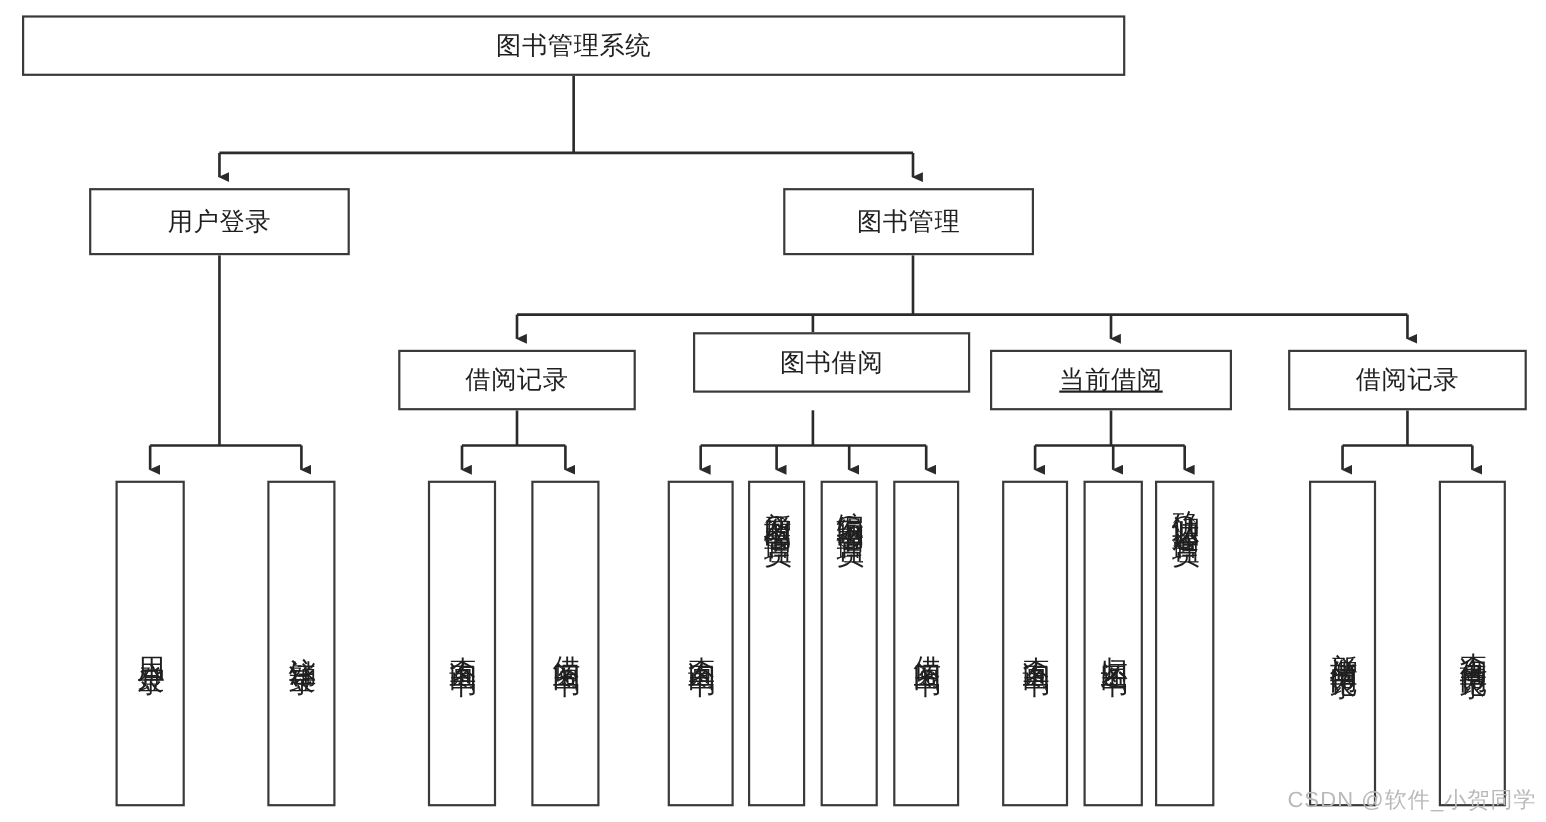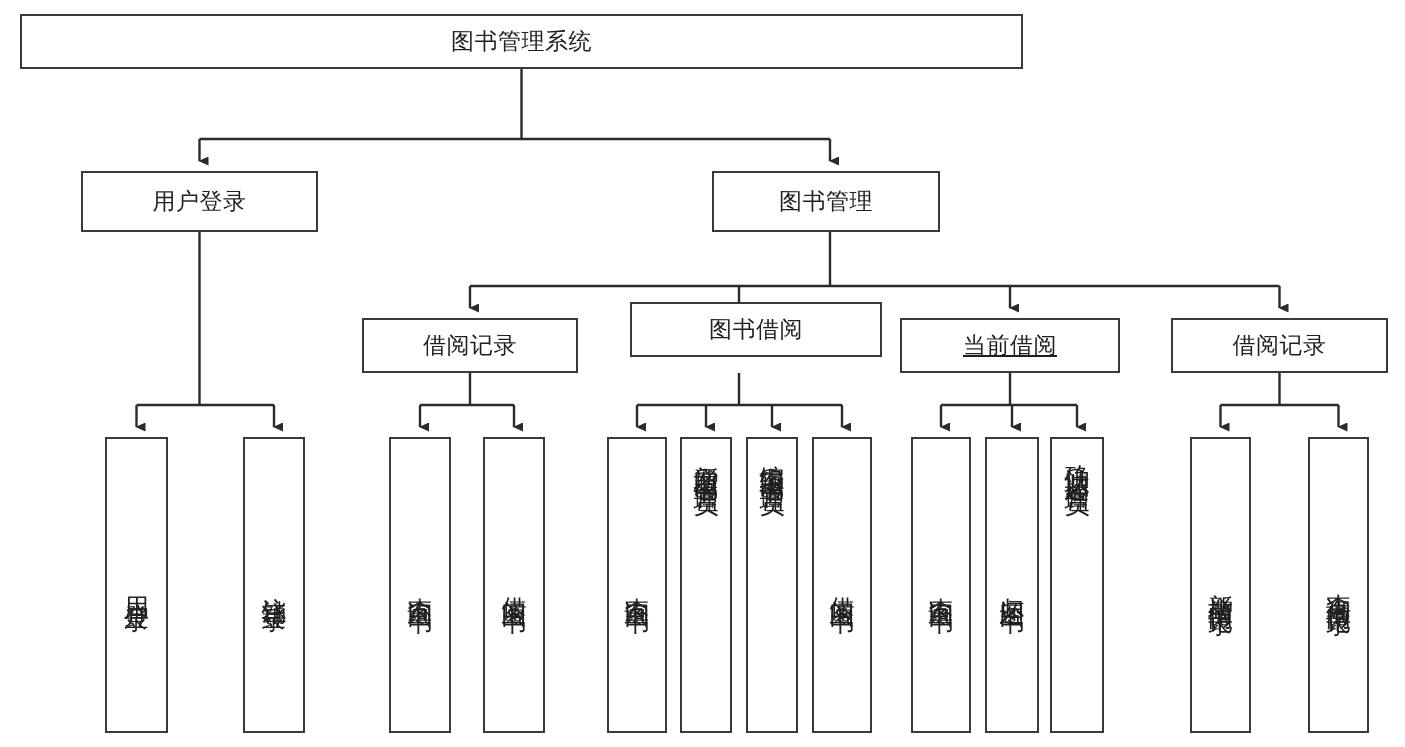--- a/index.html
+++ b/index.html
@@ -183,13 +183,14 @@
         <span class="lbl">确认归还（管理员）</span>
       </div>
       <div class="node vert midtext" style="left: 1190px; top: 437px; width: 61px; height: 296px;">
         <span class="lbl">新增借阅记录</span>
       </div>
       <div class="node vert midtext" style="left: 1308px; top: 437px; width: 61px; height: 296px;">
         <span class="lbl">查询借阅记录</span>
       </div>
     </div>
 
+  <div class="watermark">CSDN @软件_小贺同学</div>
 </div>
 
 </body></html>

